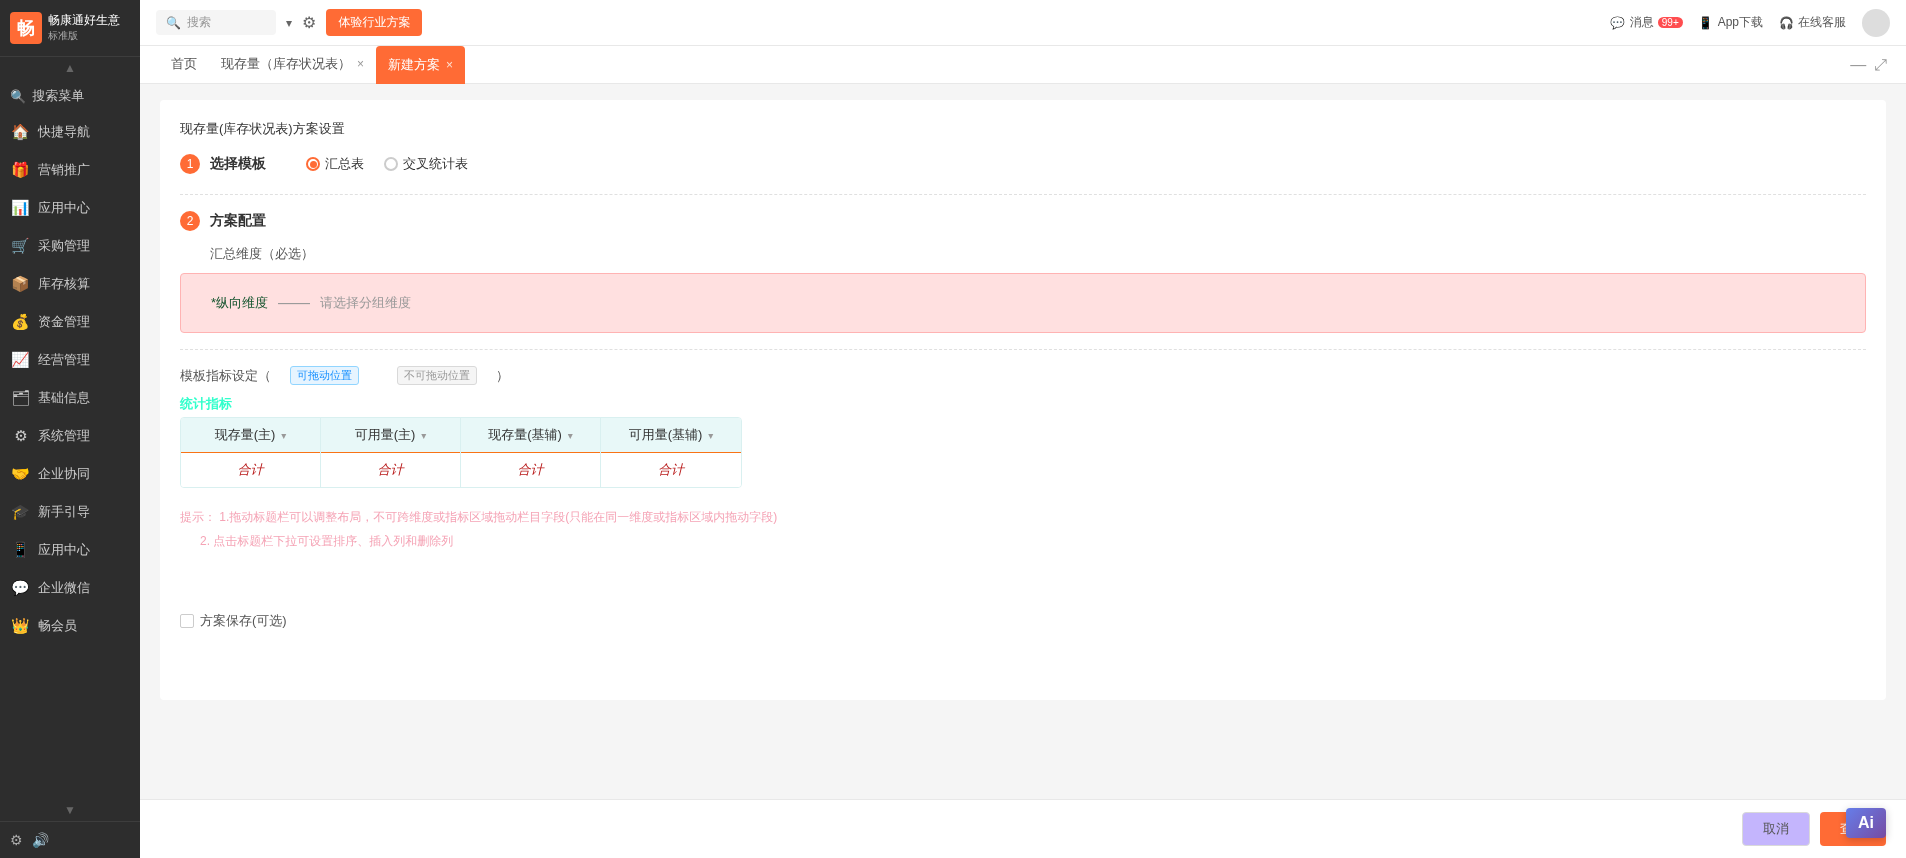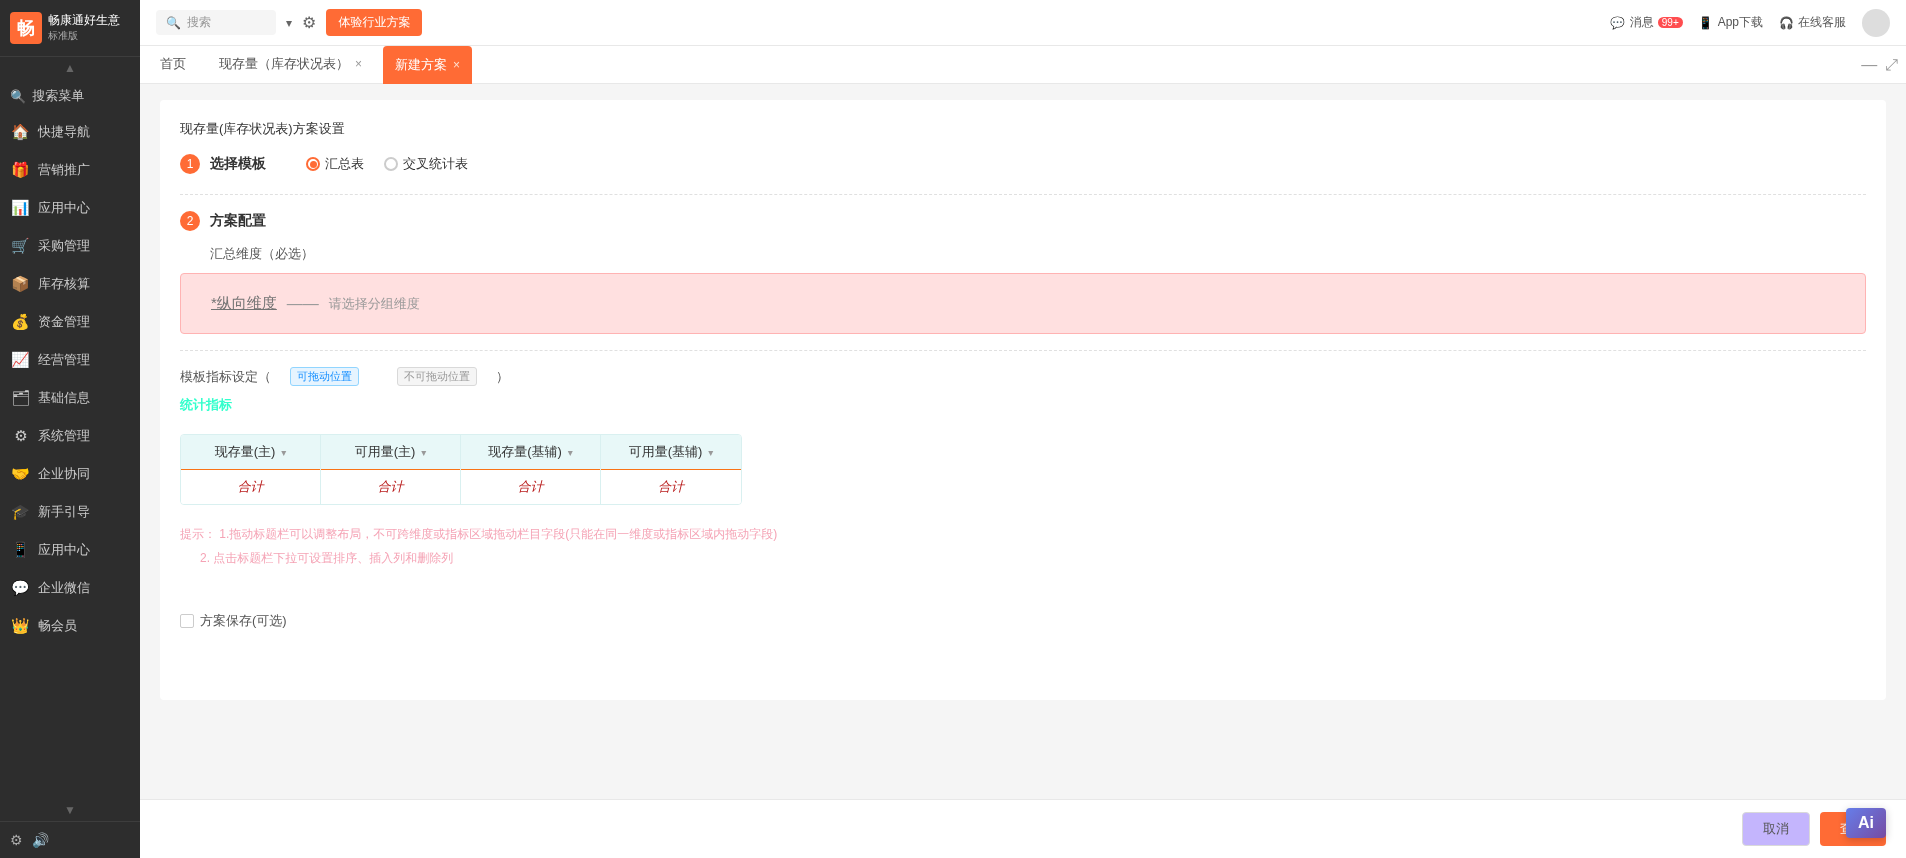--- a/index.html
+++ b/index.html
@@ -99,25 +99,24 @@
       background: #ff4d4f; color: #fff; border-radius: 10px;
       font-size: 10px; padding: 0 4px; min-width: 16px; text-align: center;
     }
     .topbar-avatar { width: 28px; height: 28px; border-radius: 50%; background: #ddd; display: flex; align-items: center; justify-content: center; font-size: 11px; color: #999; }
 
     
     .tabs-bar {
       background: #fff;
       display: flex;
       align-items: center;
-      padding: 0 8px;
+      padding: 0 19px;
       border-bottom: 1px solid #e8e8e8;
       flex-shrink: 0;
       height: 38px;
-      gap: 9px;
     }
     .tab {
       padding: 0 12px;
       height: 38px;
       display: flex;
       align-items: center;
       cursor: pointer;
       font-size: 13px;
       color: #555;
       gap: 6px;
@@ -177,37 +176,37 @@
       background: #ffe0e0;
       border: 1px solid #ffb3b3;
       border-radius: 4px;
       padding: 20px 30px;
       margin-left: 0;
       margin-right: 0;
       display: flex;
       align-items: center;
       gap: 10px;
     }
-    .dimension-required { color: #737373; font-size: 15px; text-decoration: underline; }
+    .dimension-required { color: #14532d; font-size: 13px; }
     .dimension-arrow { color: #999; font-size: 16px; }
     .dimension-placeholder { color: #999; font-size: 13px; }
 
     .indicator-setting { margin-top: 16px; margin-left: 0; }
     .indicator-setting-label { font-size: 13px; color: #555; margin-bottom: 10px; display: flex; align-items: center; gap: 19px; }
     .indicator-badge-movable {
       background: #e6f4ff; border: 1px solid #91d5ff; color: #1890ff;
       border-radius: 3px; padding: 1px 6px; font-size: 11px;
     }
     .indicator-badge-fixed {
       background: #f5f5f5; border: 1px solid #d9d9d9; color: #999;
       border-radius: 3px; padding: 1px 6px; font-size: 11px;
     }
 
     .stats-section { margin-top: 10px; }
-    .stats-label { color: #3fc; font-size: 13px; font-weight: bold; margin-bottom: 20px; }
+    .stats-label { color: #3fc; font-size: 13px; font-weight: bold; margin-bottom: 4px; }
 
     .stats-table {
       border: 1px solid #d9f0f0;
       border-radius: 4px;
       overflow: hidden;
       width: auto;
       display: inline-block;
     }
     .stats-table-header {
       display: flex;

